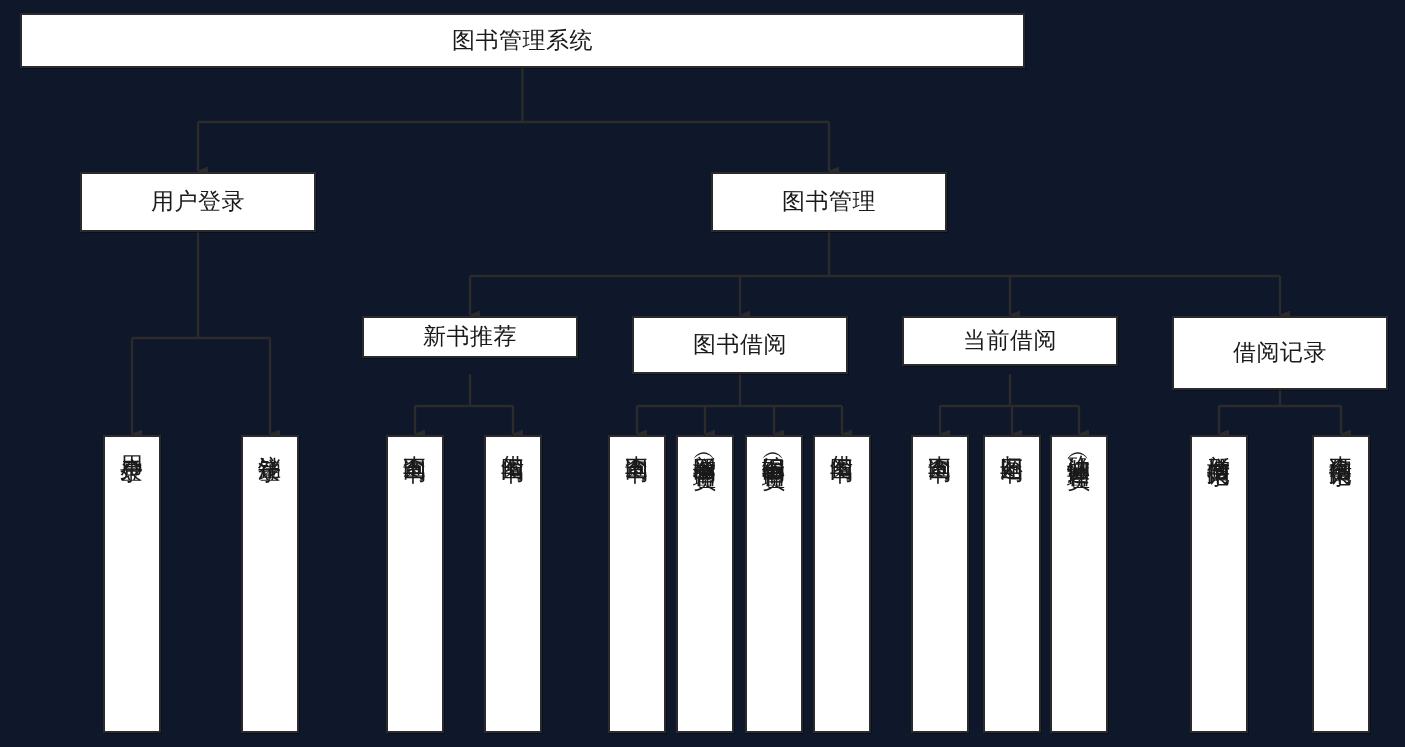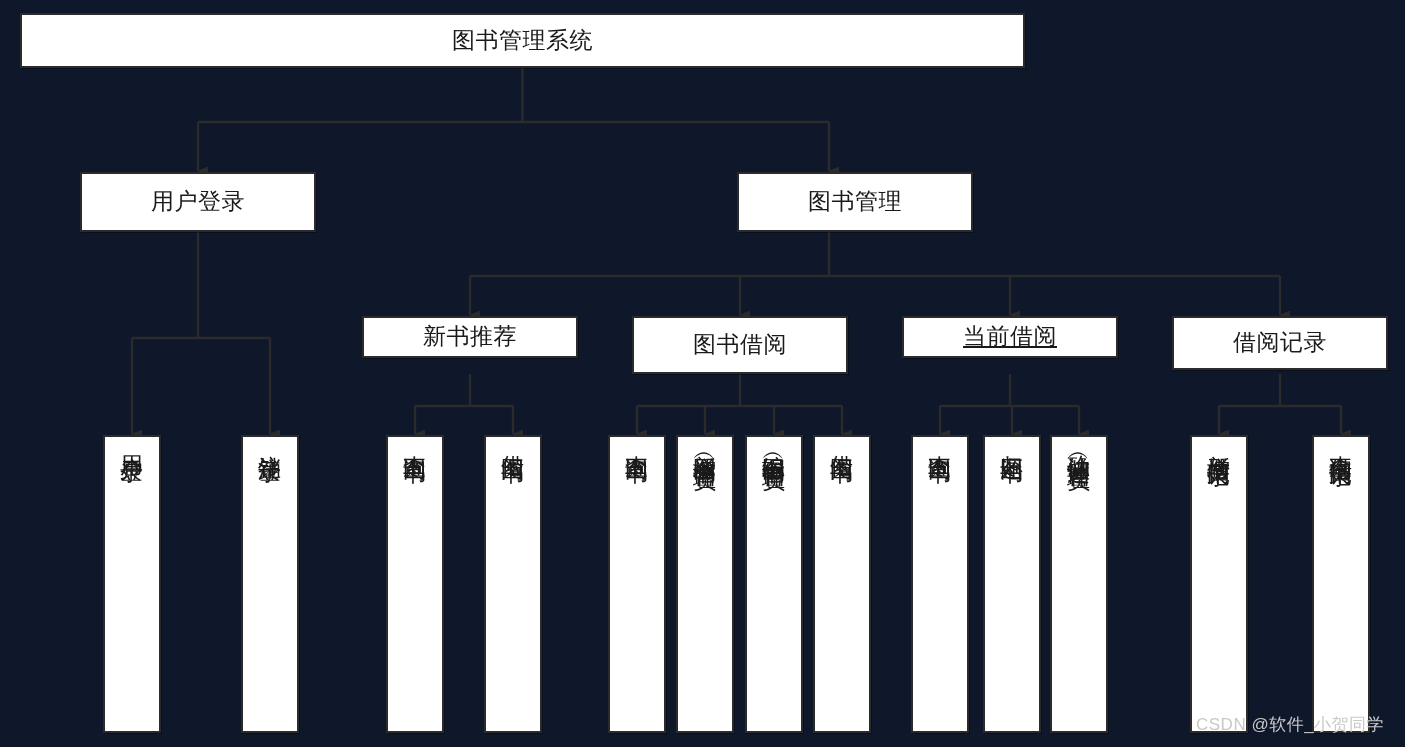--- a/index.html
+++ b/index.html
@@ -113,33 +113,33 @@
       </g>
   </svg>
 
   <div id="node-layer">
       <div class="node horiz" style="left: 20px; top: 13px; width: 1005px; height: 55px;">
         <span class="node-label">图书管理系统</span>
       </div>
       <div class="node horiz" style="left: 80px; top: 172px; width: 236px; height: 60px;">
         <span class="node-label">用户登录</span>
       </div>
-      <div class="node horiz" style="left: 737px; top: 172px; width: 236px; height: 60px;">
+      <div class="node horiz" style="left: 711px; top: 172px; width: 236px; height: 60px;">
         <span class="node-label">图书管理</span>
       </div>
       <div class="node horiz" style="left: 362px; top: 316px; width: 216px; height: 42px;">
         <span class="node-label">新书推荐</span>
       </div>
       <div class="node horiz" style="left: 632px; top: 316px; width: 216px; height: 58px;">
         <span class="node-label">图书借阅</span>
       </div>
-      <div class="node horiz" style="left: 902px; top: 316px; width: 216px; height: 42px; text-decoration: underline;">
+      <div class="node horiz" style="left: 902px; top: 316px; width: 216px; height: 50px;">
         <span class="node-label">当前借阅</span>
       </div>
-      <div class="node horiz" style="left: 1172px; top: 316px; width: 216px; height: 54px;">
+      <div class="node horiz" style="left: 1172px; top: 316px; width: 216px; height: 74px;">
         <span class="node-label">借阅记录</span>
       </div>
       <div class="node vert" style="left: 103px; top: 435px; width: 58px; height: 298px;">
         <span class="node-label">用户登录</span>
       </div>
       <div class="node vert" style="left: 241px; top: 435px; width: 58px; height: 298px;">
         <span class="node-label">注销登录</span>
       </div>
       <div class="node vert" style="left: 386px; top: 435px; width: 58px; height: 298px;">
         <span class="node-label">查询图书</span>
@@ -169,14 +169,13 @@
         <span class="node-label">确认归还（管理员）</span>
       </div>
       <div class="node vert" style="left: 1190px; top: 435px; width: 58px; height: 298px;">
         <span class="node-label">新增借阅记录</span>
       </div>
       <div class="node vert" style="left: 1312px; top: 435px; width: 58px; height: 298px;">
         <span class="node-label">查询借阅记录</span>
       </div>
     </div>
 
-  <div class="watermark" style="left:1196px; top:713px;">CSDN @软件_小贺同学</div>
 </div>
 
 </body></html>

